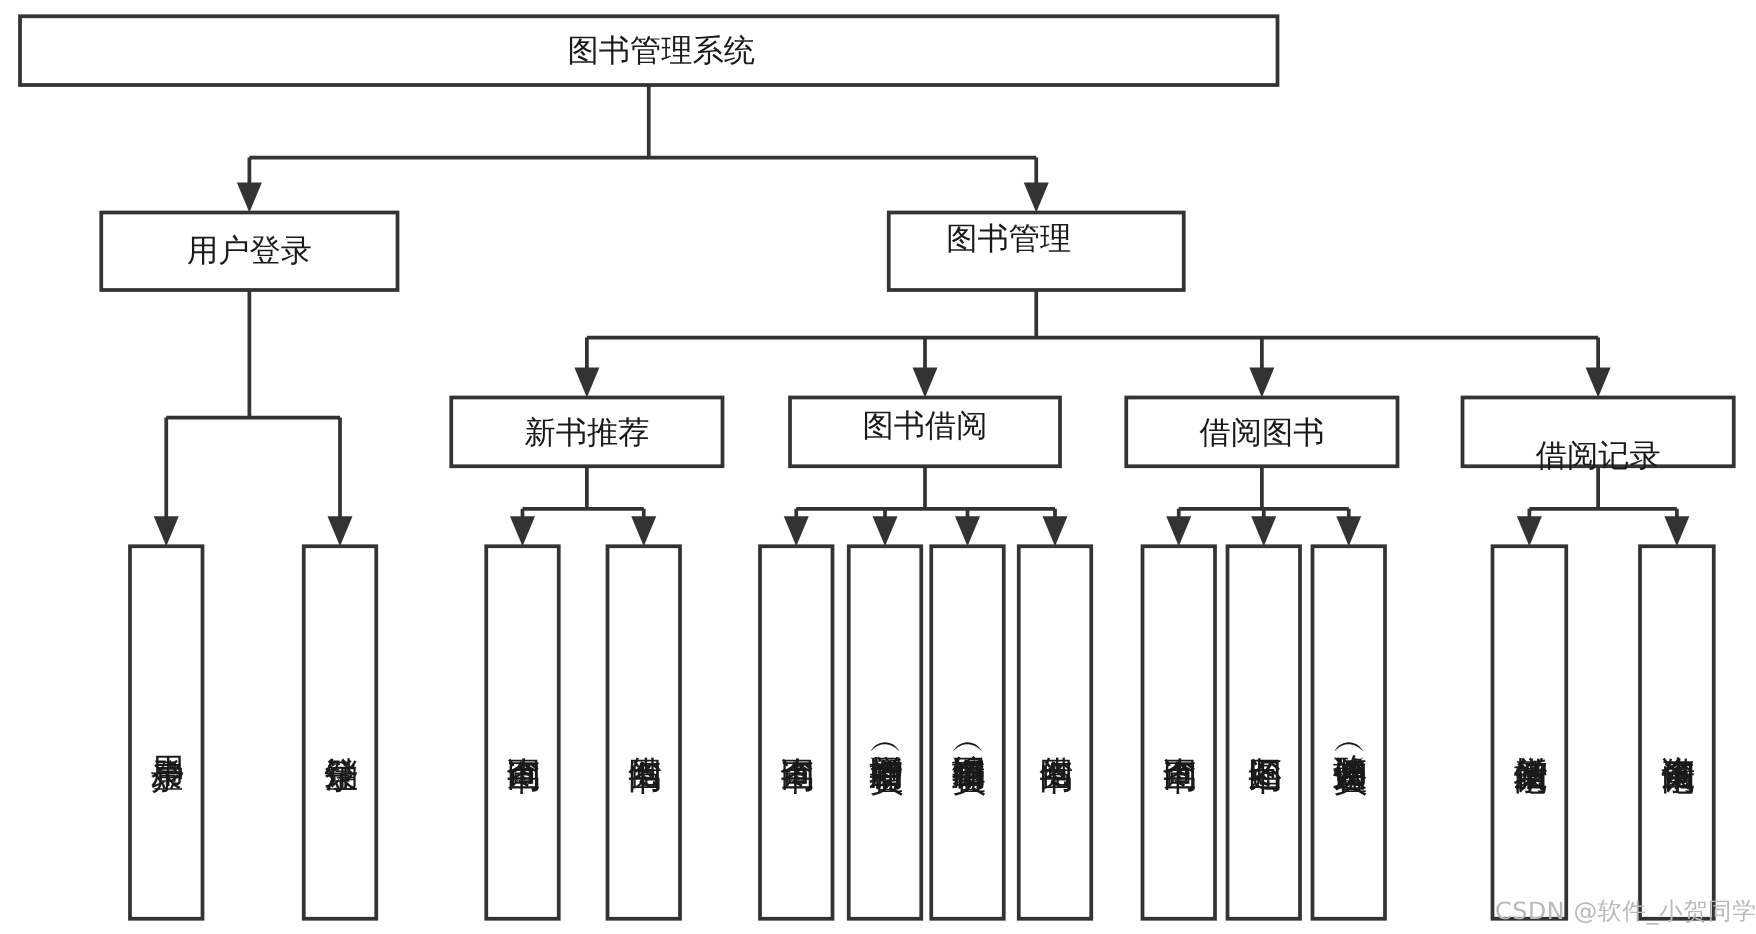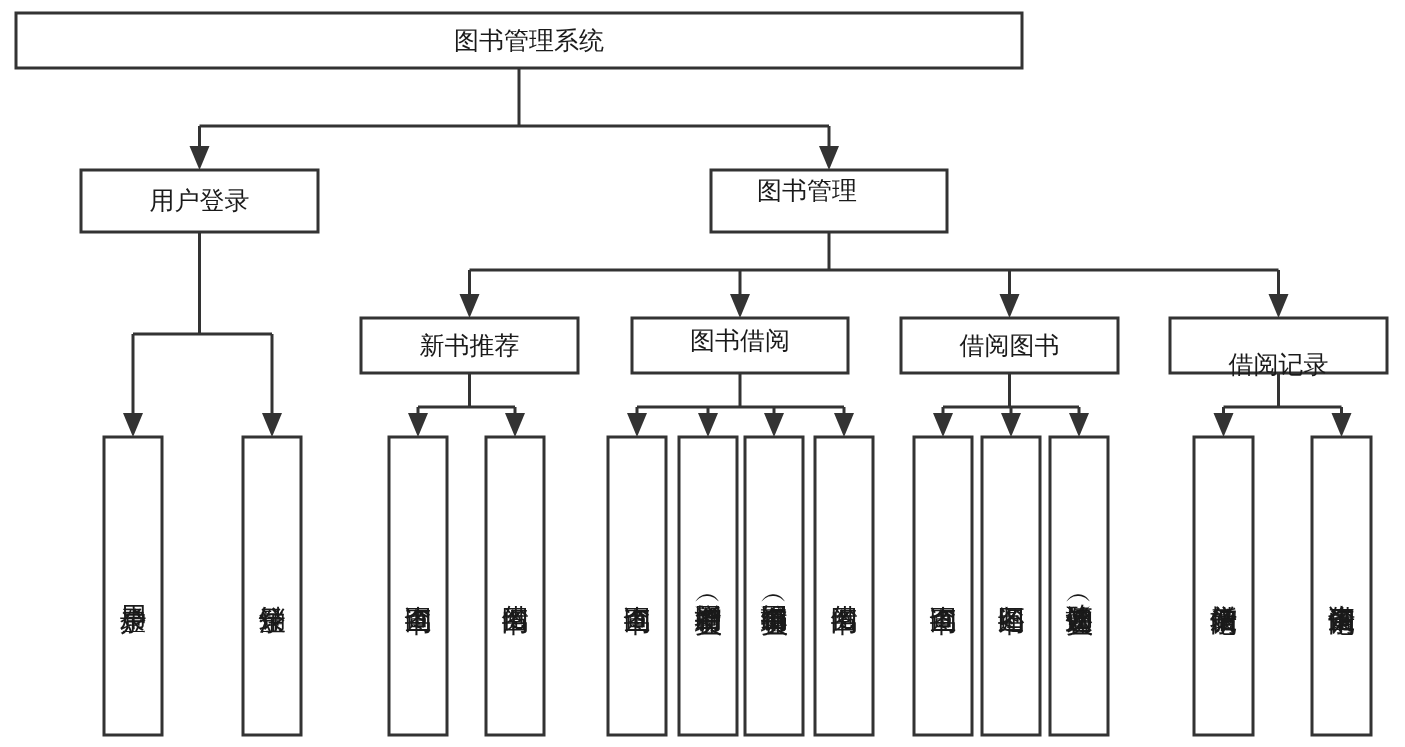--- a/index.html
+++ b/index.html
@@ -193,13 +193,14 @@
       <div class="node-hit" title="查询图书" style="position: absolute; left: 608px; top: 437px; width: 58px; height: 298px;"></div>
       <div class="node-hit" title="新增图书（管理员）" style="position: absolute; left: 679px; top: 437px; width: 58px; height: 298px;"></div>
       <div class="node-hit" title="编辑图书（管理员）" style="position: absolute; left: 745px; top: 437px; width: 58px; height: 298px;"></div>
       <div class="node-hit" title="借阅图书" style="position: absolute; left: 815px; top: 437px; width: 58px; height: 298px;"></div>
       <div class="node-hit" title="查询图书" style="position: absolute; left: 914px; top: 437px; width: 58px; height: 298px;"></div>
       <div class="node-hit" title="归还图书" style="position: absolute; left: 982px; top: 437px; width: 58px; height: 298px;"></div>
       <div class="node-hit" title="确认归还（管理员）" style="position: absolute; left: 1050px; top: 437px; width: 58px; height: 298px;"></div>
       <div class="node-hit" title="新增借阅记录" style="position: absolute; left: 1194px; top: 437px; width: 59px; height: 298px;"></div>
       <div class="node-hit" title="查询借阅记录" style="position: absolute; left: 1312px; top: 437px; width: 59px; height: 298px;"></div>
     </div>
+  <div class="watermark" id="watermark" style="left:1196px; top:716px;">CSDN @软件_小贺同学</div>
 </div>
 
 </body></html>

